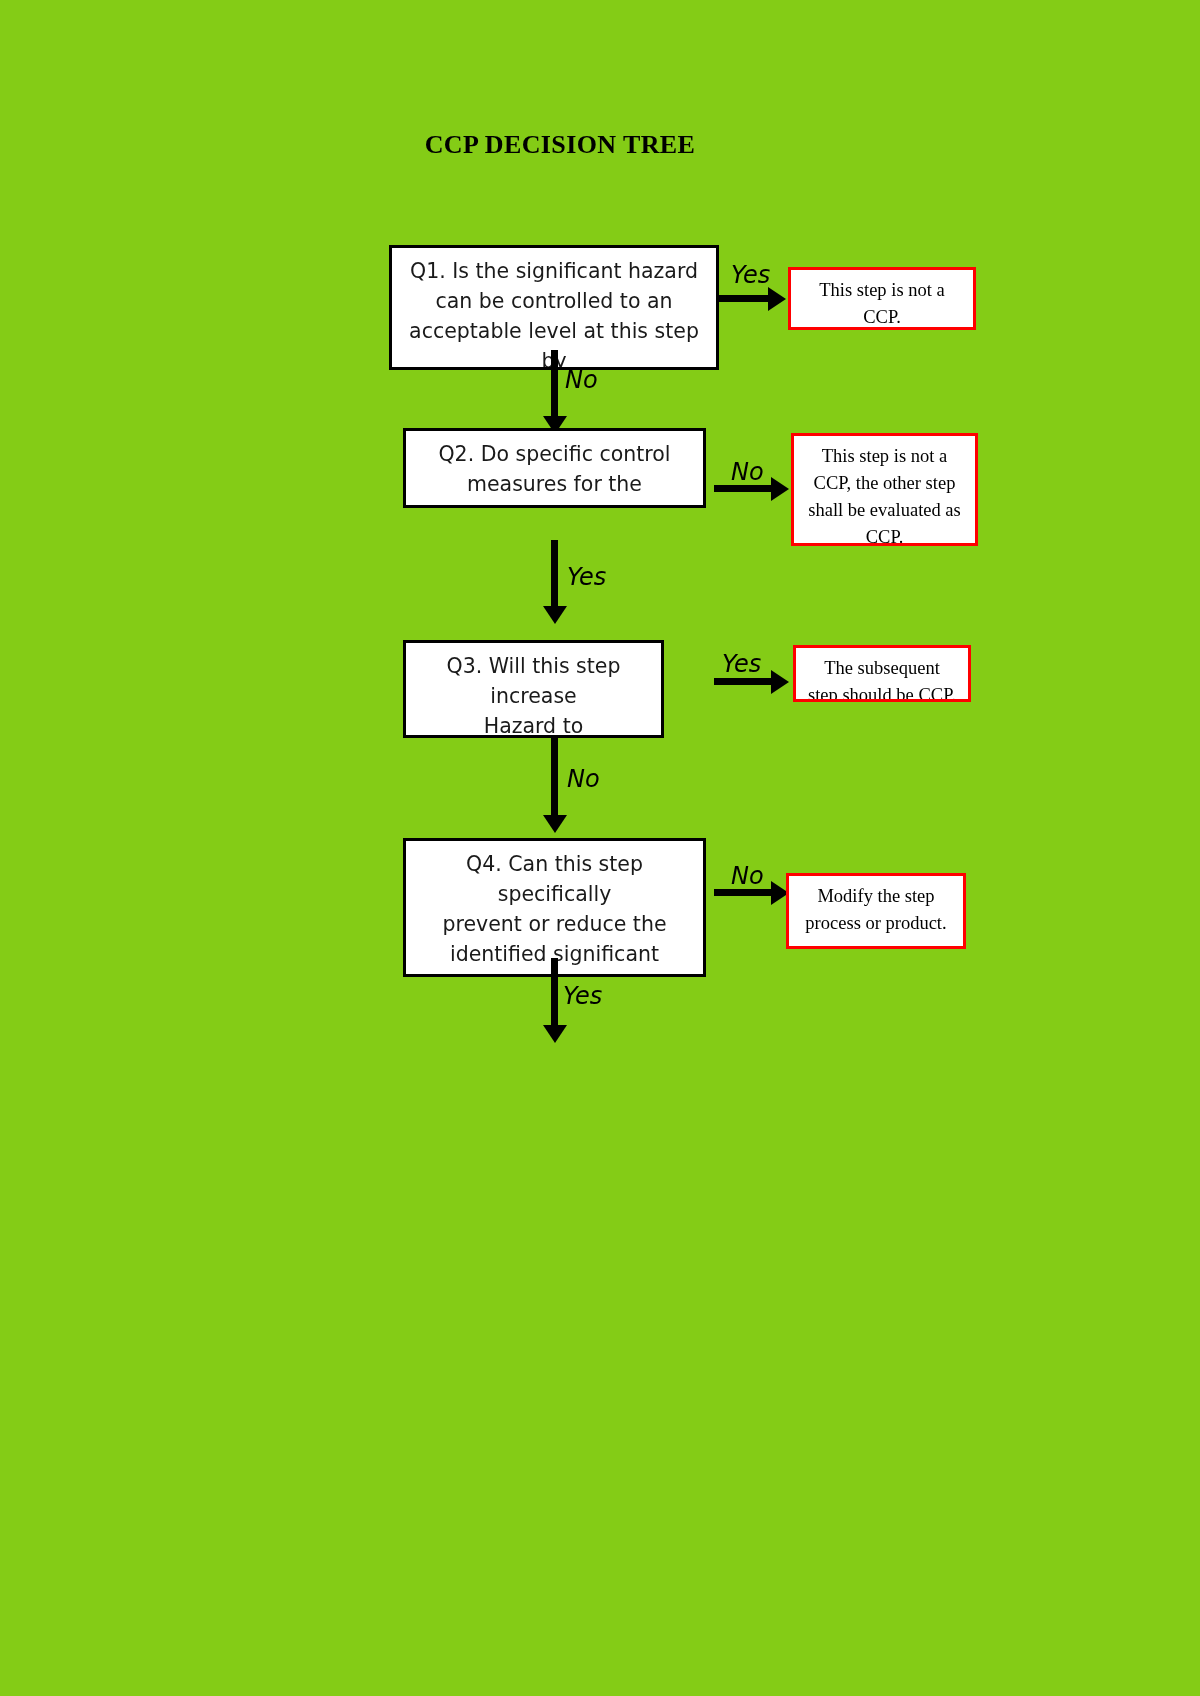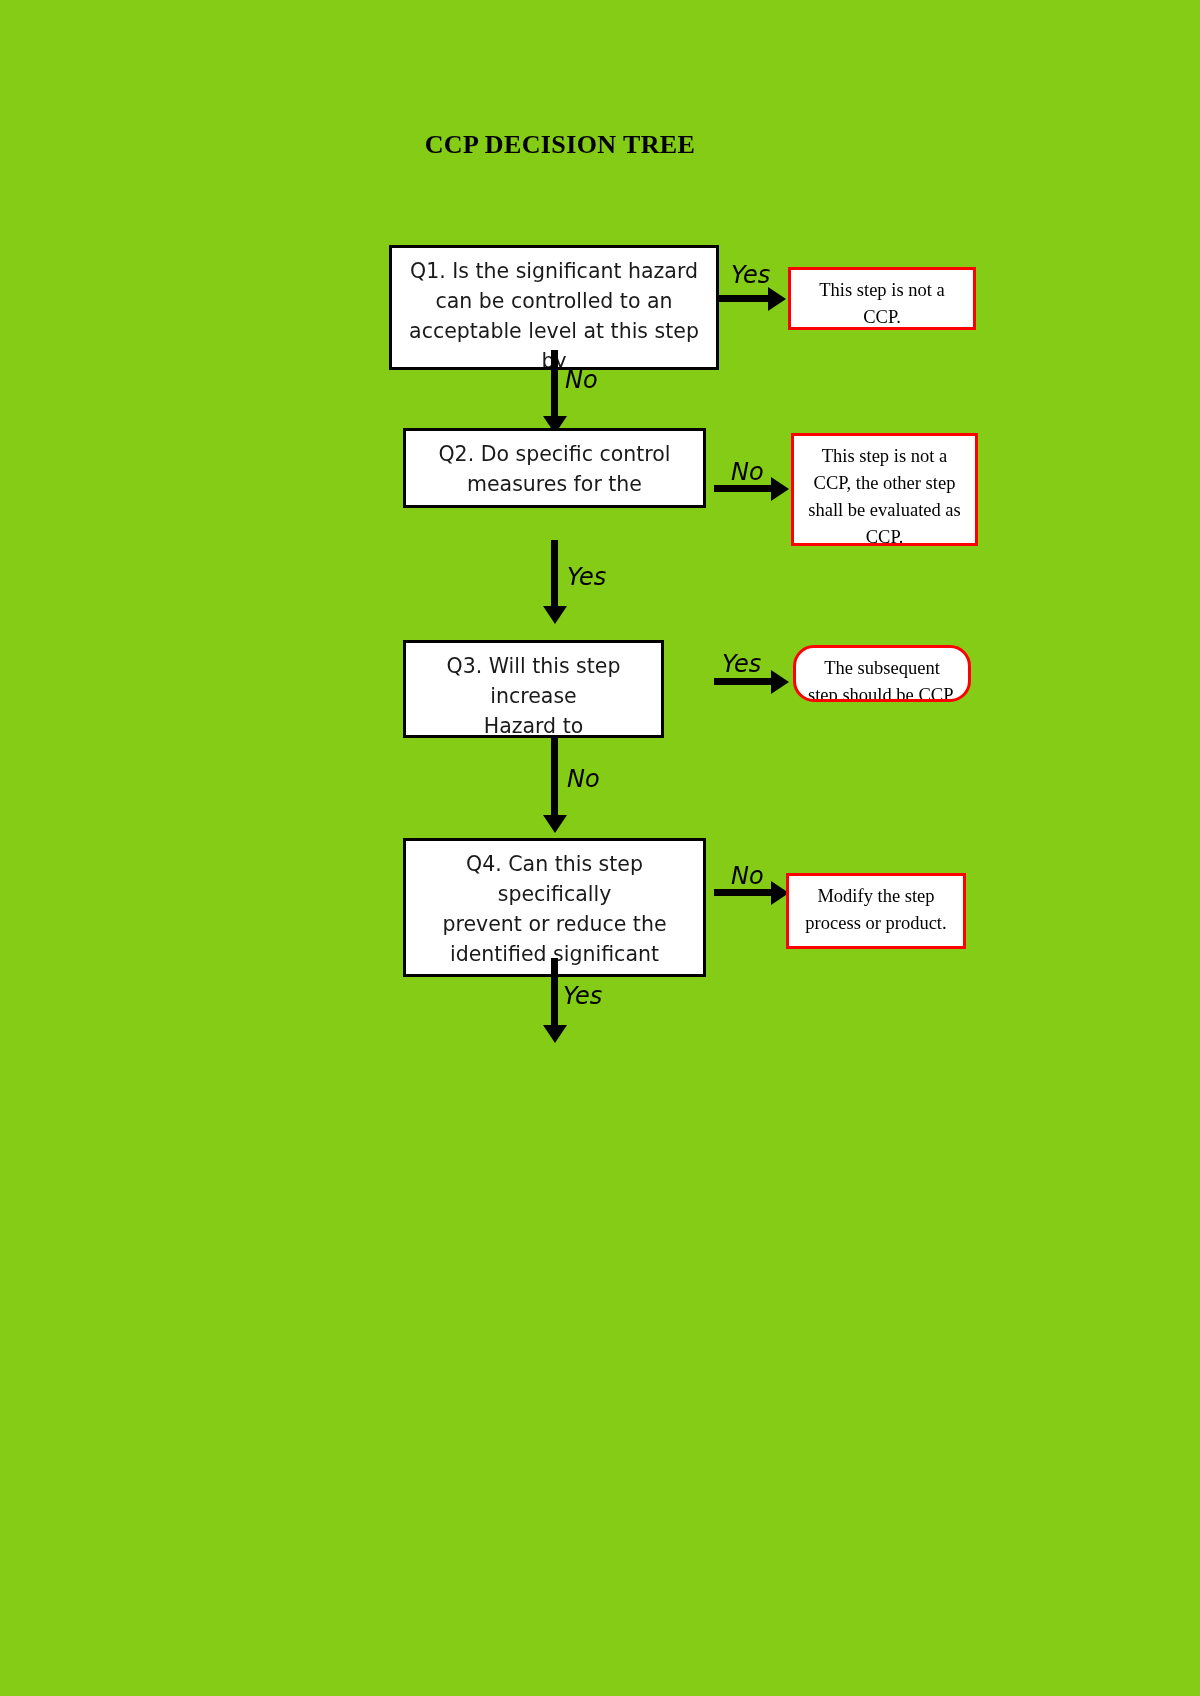--- a/index.html
+++ b/index.html
@@ -171,21 +171,21 @@
 
   <div class="qbox" style="left:403px; top:640px; width:261px; height:98px;">
     <div class="qtext">Q3. Will this step increase
 Hazard to unacceptable
 level?</div>
   </div>
 
   <div class="arrow-h" style="left:714px; top:678px; width:58px;"></div>
   <div class="albl" style="left:722px; top:650px;">Yes</div>
 
-  <div class="rbox" style="left:793px; top:645px; width:178px; height:57px;border-radius:21px;">
+  <div class="rbox" style="left:793px; top:645px; width:178px; height:57px;">
     <div class="rtext">The subsequent
 step should be CCP.</div>
   </div>
 
   <div class="arrow-v" style="left:551px; top:738px; height:78px;"></div>
   <div class="albl" style="left:567px; top:765px;">No</div>
 
   <div class="qbox" style="left:403px; top:838px; width:303px; height:139px;">
     <div class="qtext">Q4. Can this step specifically
 prevent or reduce the

